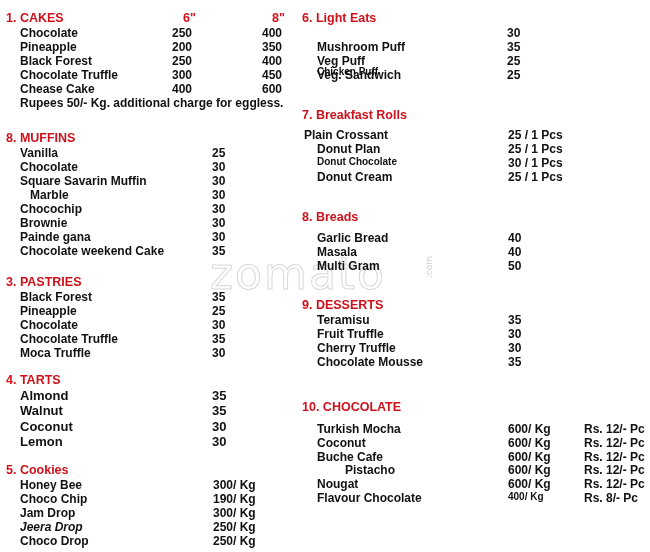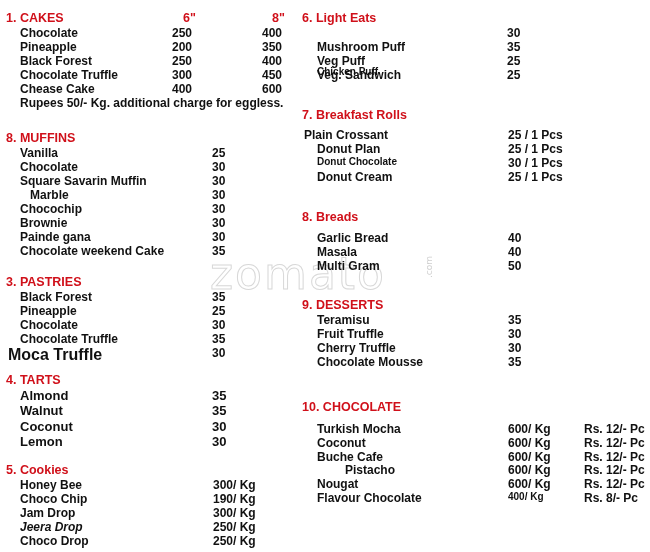--- a/index.html
+++ b/index.html
@@ -99,21 +99,21 @@
       </div>
       <div>
         <div class="abs item" style="left: 20px; top: 318px; font-size: 12px;">Chocolate</div>
         <div class="abs item" style="left: 212px; top: 318px; font-size: 12px;">30</div>
       </div>
       <div>
         <div class="abs item" style="left: 20px; top: 332px; font-size: 12px;">Chocolate Truffle</div>
         <div class="abs item" style="left: 212px; top: 332px; font-size: 12px;">35</div>
       </div>
       <div>
-        <div class="abs item" style="left: 8px; top: 346px; font-size: 16px;">Moca Truffle</div>
+        <div class="abs item" style="left: 20px; top: 346px; font-size: 12px;">Moca Truffle</div>
         <div class="abs item" style="left: 212px; top: 346px; font-size: 12px;">30</div>
       </div>
     </div>
     <div>
       <div class="abs hdr" style="left: 6px; top: 373px;">4. TARTS</div>
       <div>
         <div class="abs item" style="left: 20px; top: 388px; font-size: 13px;">Almond</div>
         <div class="abs item" style="left: 212px; top: 388px; font-size: 13px;">35</div>
       </div>
       <div>

